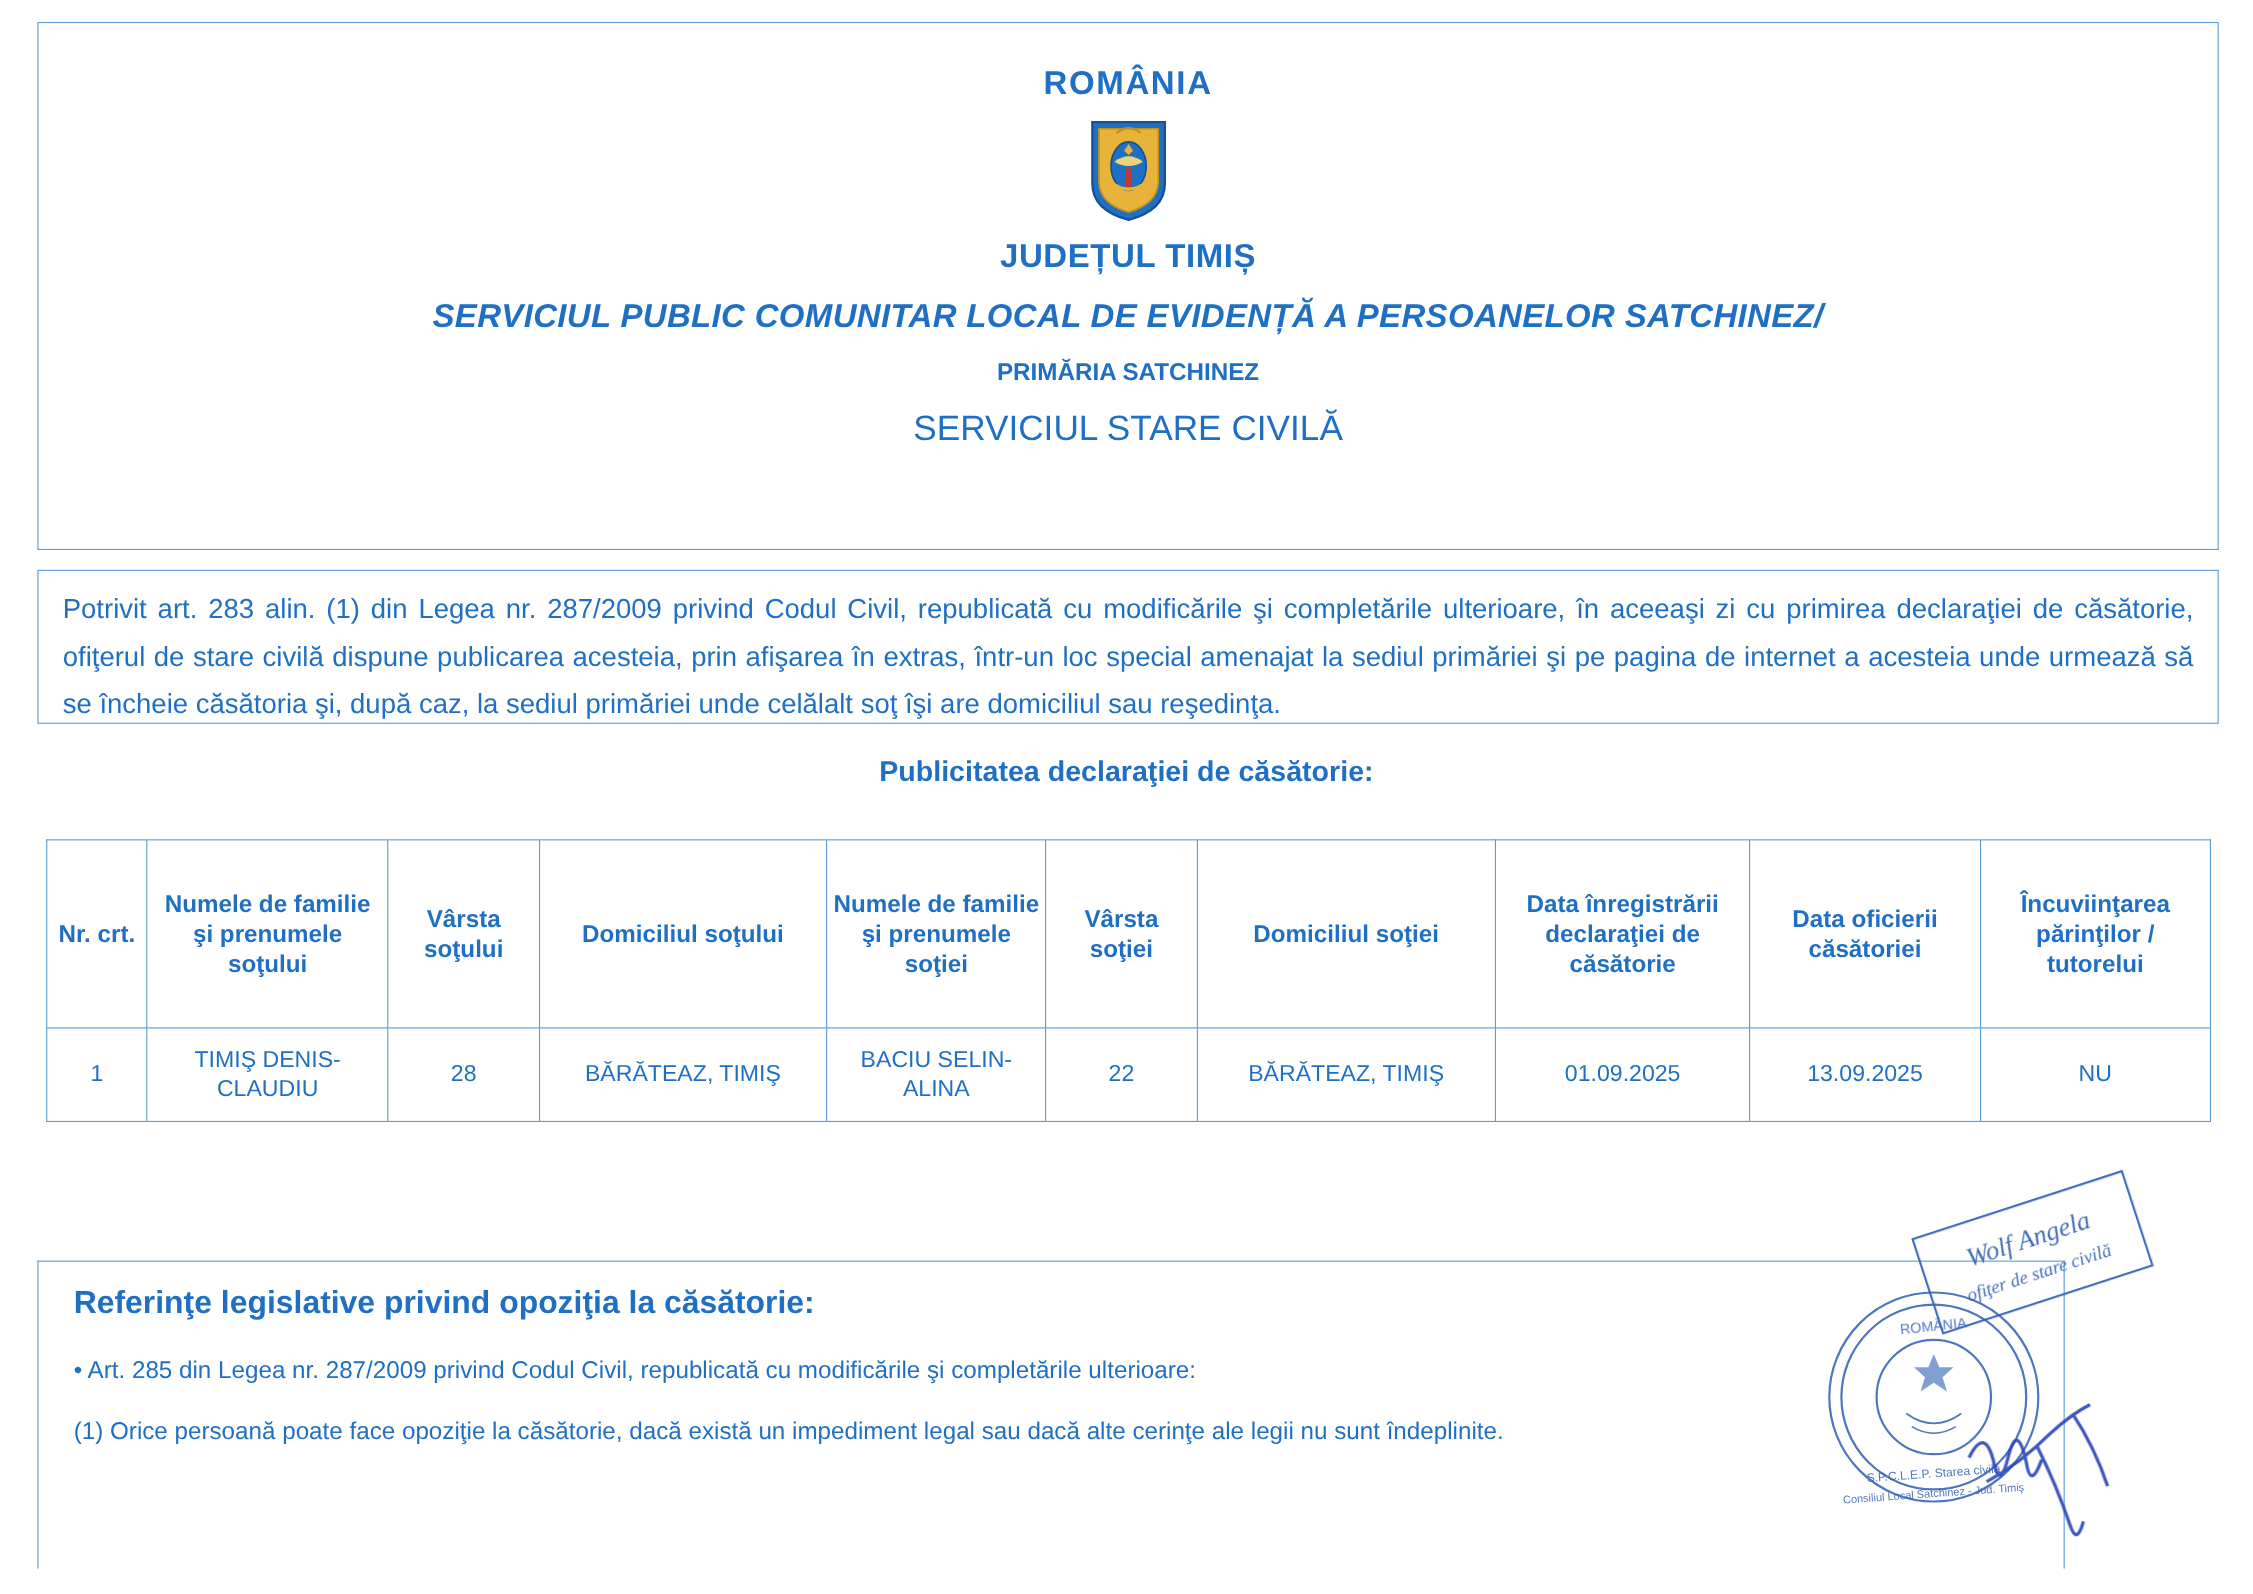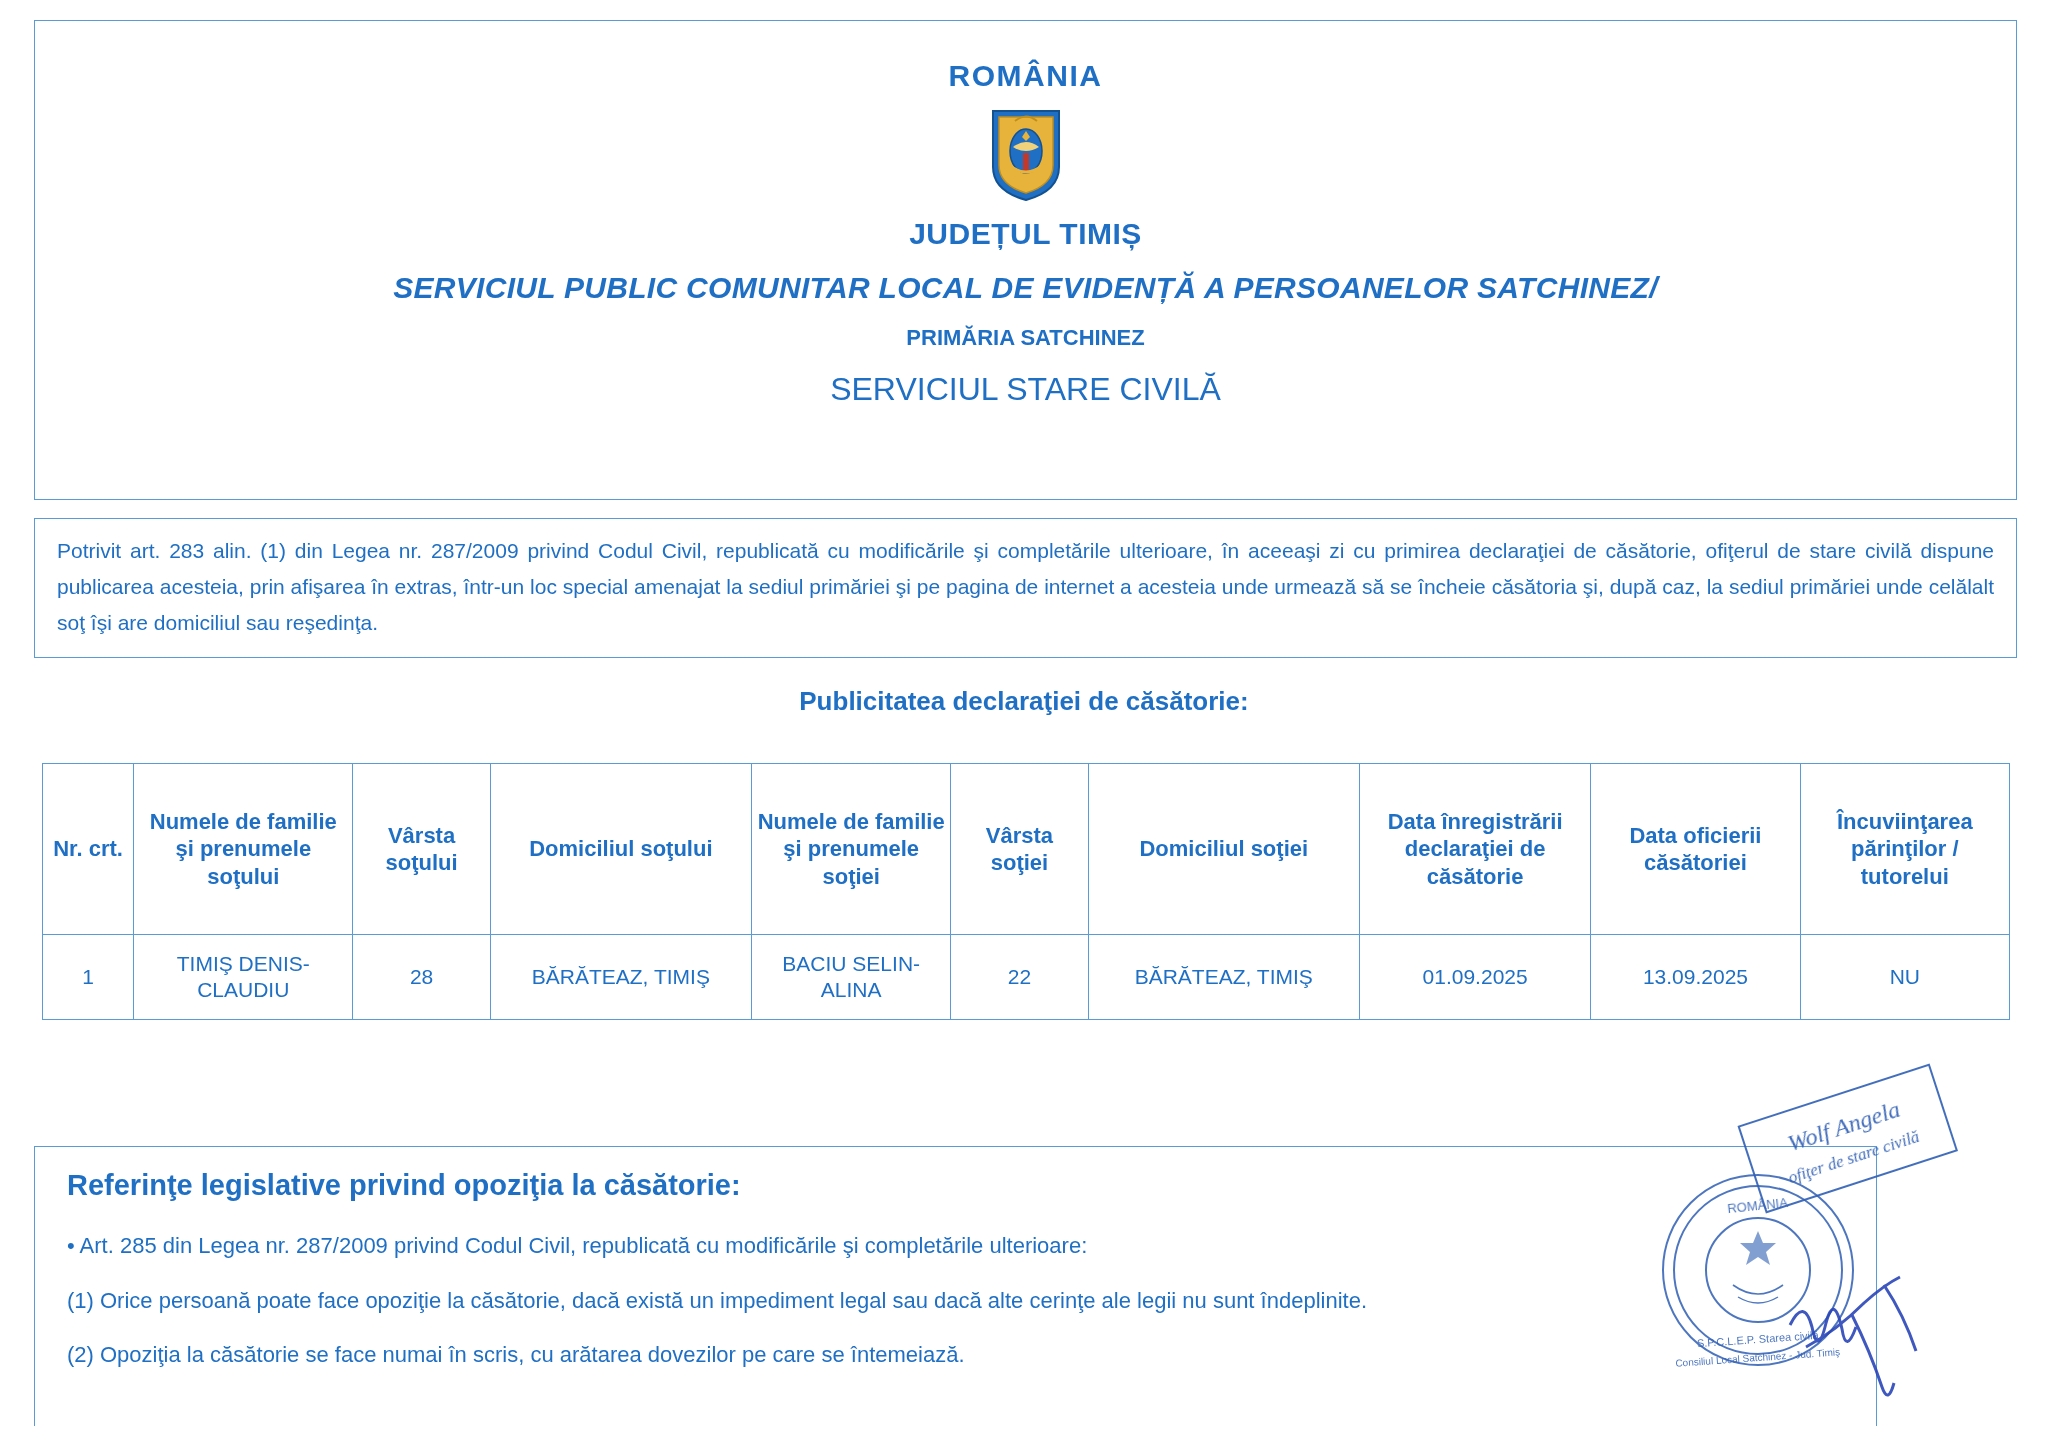--- a/index.html
+++ b/index.html
@@ -84,21 +84,21 @@
     left: 34px;
     top: 518px;
     width: 1983px;
     height: 140px;
     border: 1px solid #5a9bd5;
     box-sizing: border-box;
     padding: 14px 22px 0 22px;
     background: #fff;
   }
   .legal-text {
-    font-size: 21px;
+    font-size: 25px;
     line-height: 1.72;
     color: #1f6fc4;
     text-align: justify;
   }
 
   
   .subtitle {
     position: absolute;
     left: 0;
     top: 686px;
@@ -252,21 +252,20 @@
           <td>NU</td>
         </tr>
       </tbody>
     </table>
   </div>
 
   <div class="refs-box">
     <div class="refs-title">Referinţe legislative privind opoziţia la căsătorie:</div>
     <div class="ref-line">• Art. 285 din Legea nr. 287/2009 privind Codul Civil, republicată cu modificările şi completările ulterioare:</div>
     <div class="ref-line">(1) Orice persoană poate face opoziţie la căsătorie, dacă există un impediment legal sau dacă alte cerinţe ale legii nu sunt îndeplinite.</div>
-    <div class="ref-line">(2) Opoziţia la căsătorie se face numai în scris, cu arătarea dovezilor pe care se întemeiază.</div>
   </div>
 
   <div class="stamp">
     <svg width="330" height="400" viewBox="0 0 330 400" xmlns="http://www.w3.org/2000/svg">
       <g stroke="#2f5fb5" fill="none" stroke-width="2" opacity="0.85">
         <circle cx="120" cy="235" r="95"></circle>
         <circle cx="120" cy="235" r="84"></circle>
         <circle cx="120" cy="235" r="52"></circle>
         <path d="M120 196 l5 12 h13 l-10 9 4 13 -12 -8 -12 8 4 -13 -10 -9 h13 z" fill="#2f5fb5" stroke="none" opacity="0.7"></path>
         <path d="M95 250 q25 18 50 0" stroke-width="1.6"></path>

